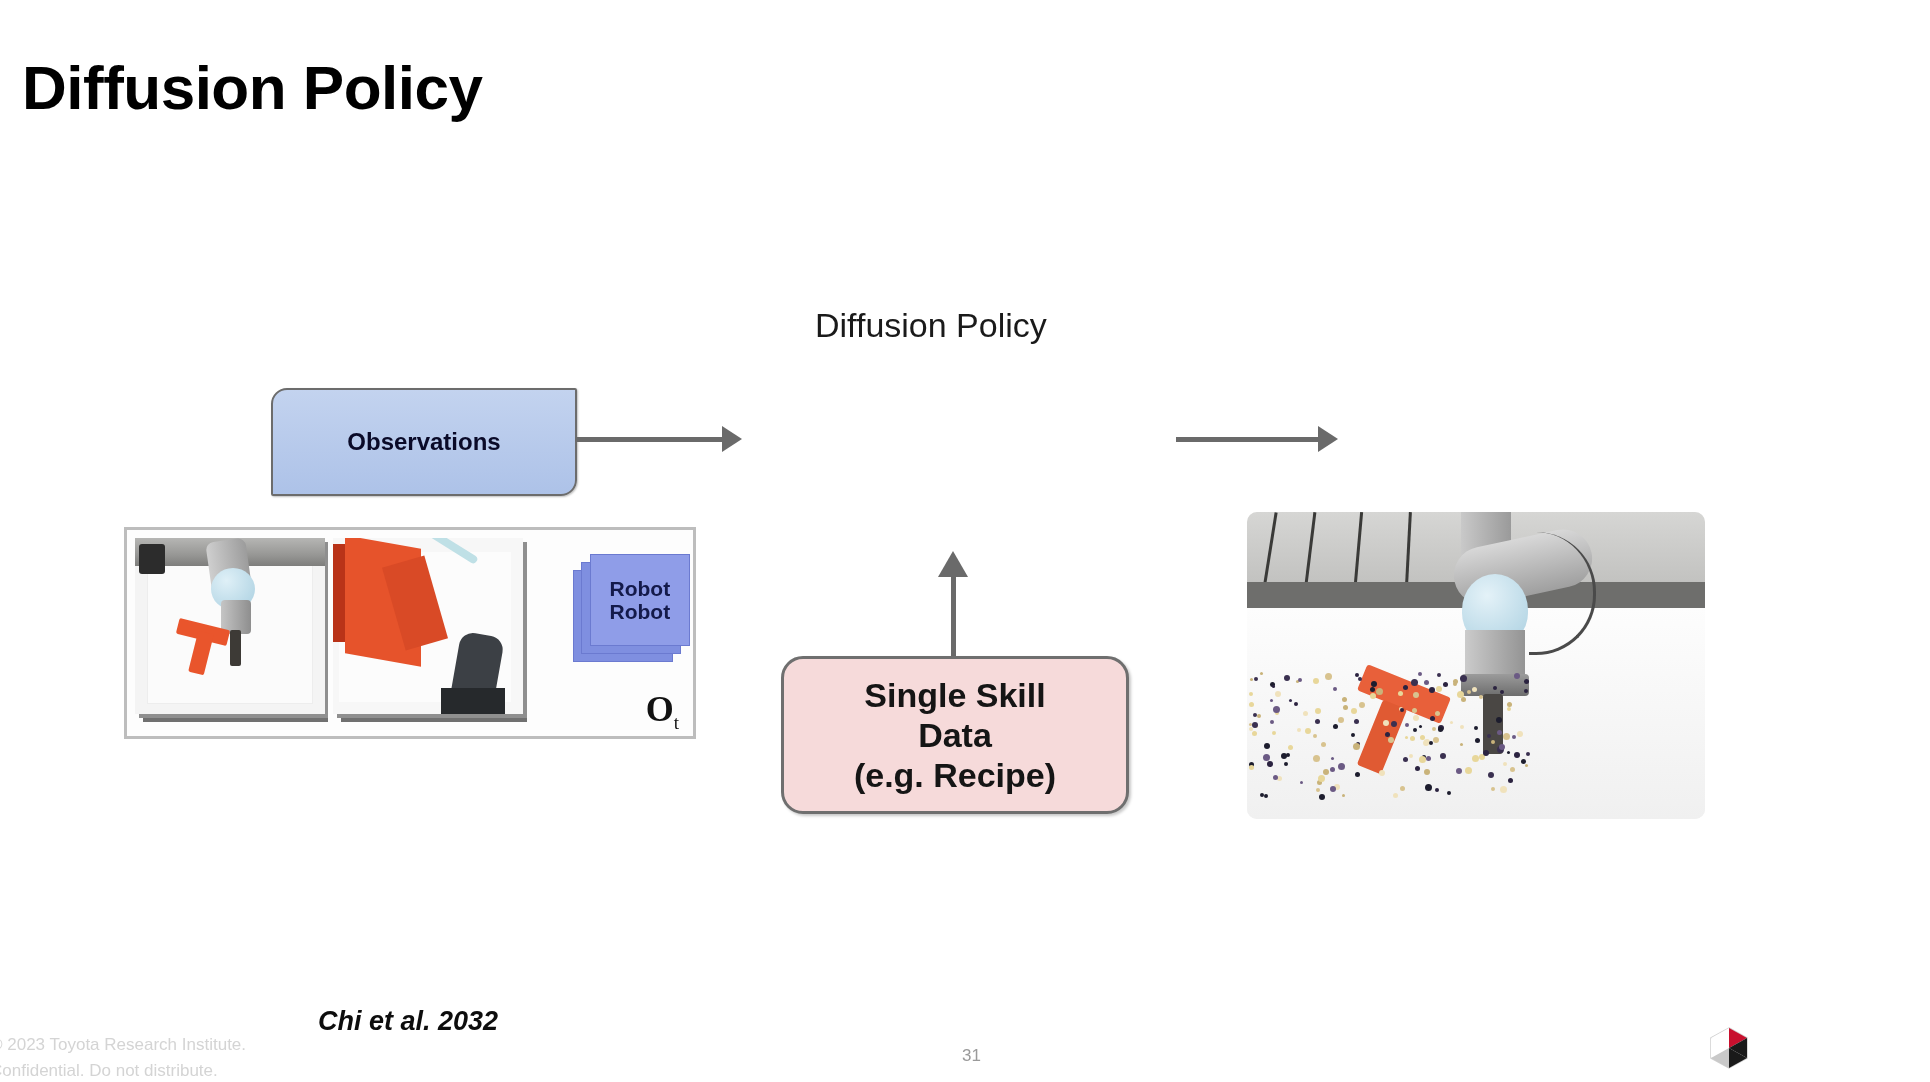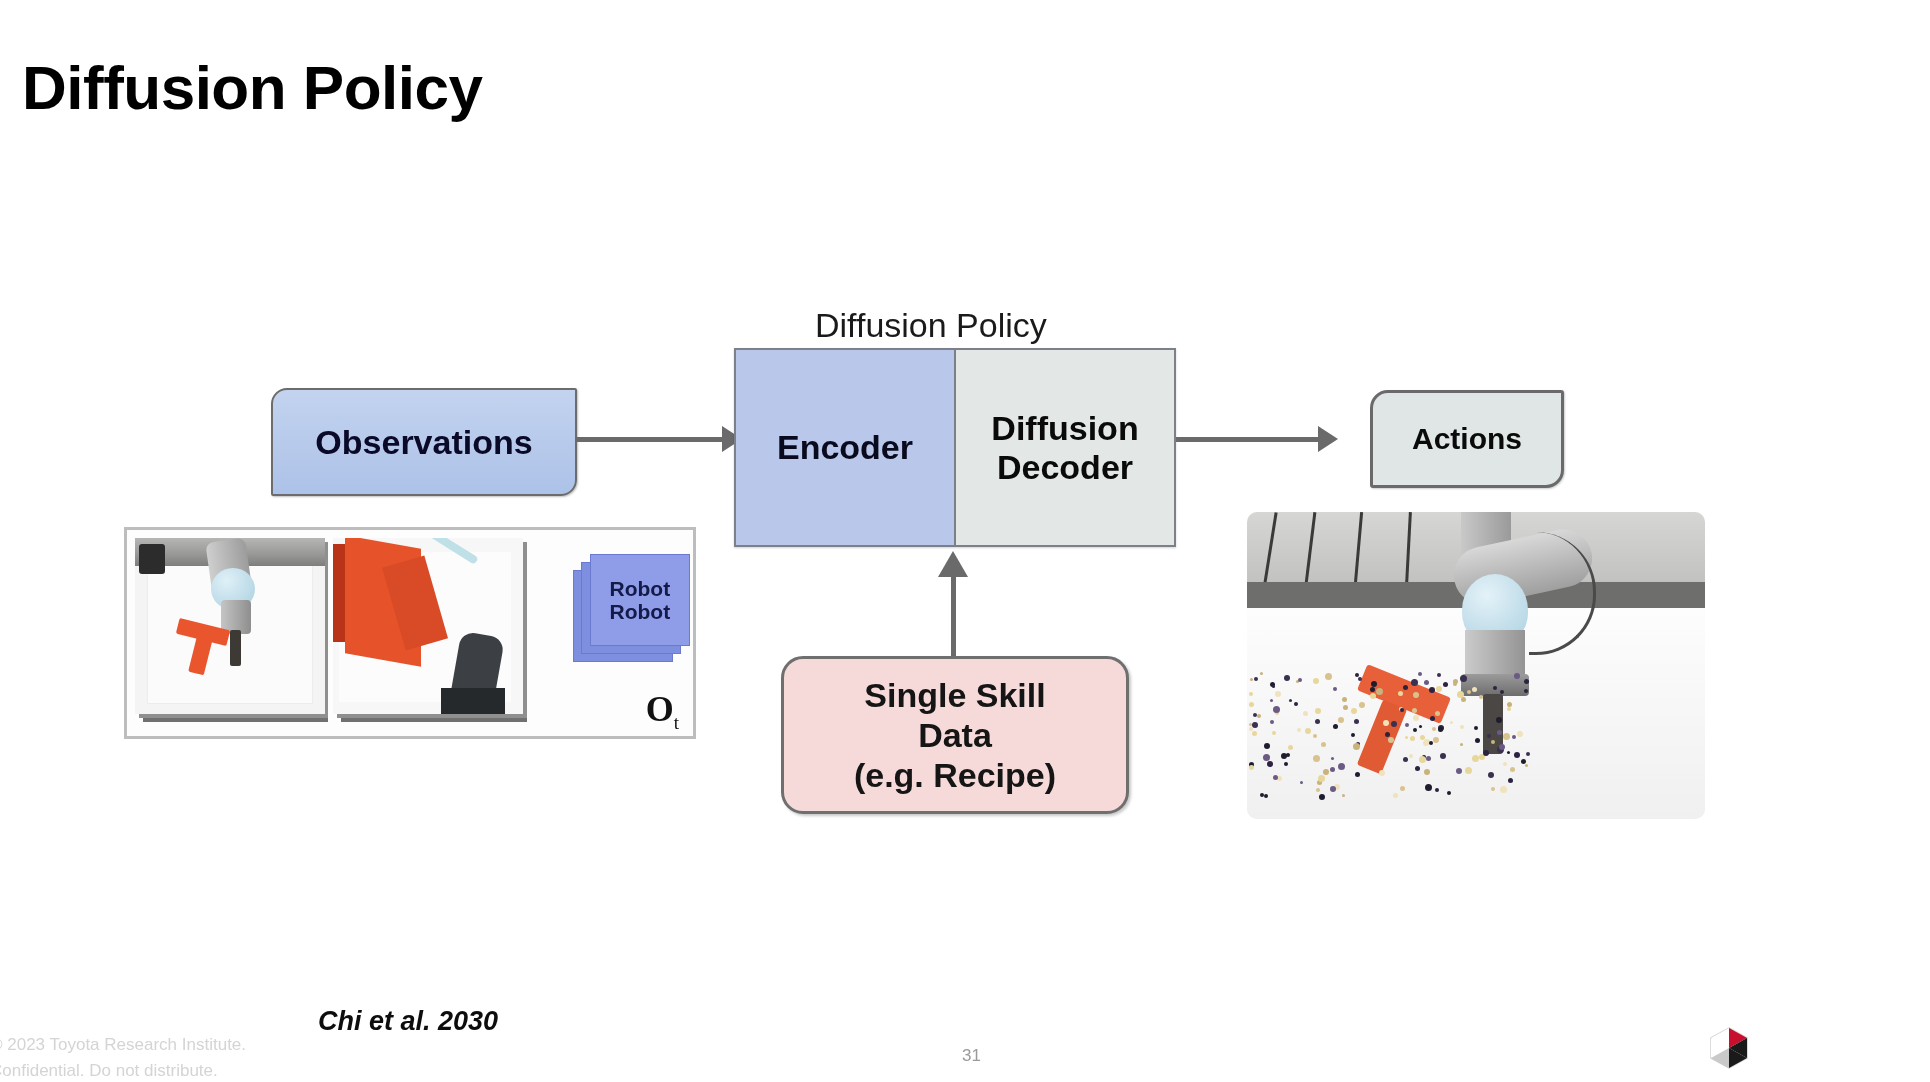--- a/index.html
+++ b/index.html
@@ -63,21 +63,21 @@
     height: 104px;
     background: linear-gradient(180deg, #c3d3ef 0%, #adc2e8 100%);
     border: 2px solid #6c6c6c;
     border-radius: 16px 2px 16px 2px;
     box-shadow: 1px 1px 2px rgba(0,0,0,0.25);
     display: flex;
     align-items: center;
     justify-content: center;
   }
   #observations-box .box-label {
-    font-size: 34px;
+    font-size: 24px;
     font-weight: bold;
     color: #0a0a28;
   }
 
   
   .h-arrow-line {
     position: absolute;
     height: 5px;
     background: #6a6a6a;
   }
@@ -486,35 +486,24 @@
 
   <div id="dp-label">Diffusion Policy</div>
 
   <div id="observations-box">
     <span class="box-label">Observations</span>
   </div>
 
   <div class="h-arrow-line" id="arrow1-line"></div>
   <div class="h-arrow-head" id="arrow1-head"></div>
 
-  <div id="policy-group">
-    <div id="encoder-box">
-      <span class="box-label">Encoder</span>
-    </div>
-    <div id="decoder-box">
-      <span class="box-label"><span>Diffusion</span><br><span>Decoder</span></span>
-    </div>
-  </div>
 
   <div class="h-arrow-line" id="arrow2-line"></div>
   <div class="h-arrow-head" id="arrow2-head"></div>
 
-  <div id="actions-box">
-    <span class="box-label">Actions</span>
-  </div>
 
   <div id="v-arrow-line"></div>
   <div id="v-arrow-head"></div>
 
   <div id="skill-box">
     <span class="box-label"><span>Single Skill</span><br><span>Data</span><br><span>(e.g. Recipe)</span></span>
   </div>
 
   <div id="obs-panel">
 
@@ -746,21 +735,21 @@
         <div class="sprinkle" style="left: 65.7345px; top: 165.843px; width: 6px; height: 6px; background: rgb(232, 215, 154);"></div>
         <div class="sprinkle" style="left: 95.0074px; top: 185.014px; width: 5px; height: 5px; background: rgb(201, 179, 122);"></div>
         <div class="sprinkle" style="left: 183.354px; top: 203.849px; width: 5px; height: 5px; background: rgb(43, 35, 64);"></div>
         <div class="sprinkle" style="left: 2px; top: 215.434px; width: 4px; height: 4px; background: rgb(240, 226, 188);"></div>
         <div class="sprinkle" style="left: 143.66px; top: 209.143px; width: 6px; height: 6px; background: rgb(58, 48, 80);"></div>
         <div class="sprinkle" style="left: 107.784px; top: 260.245px; width: 5px; height: 5px; background: rgb(29, 29, 46);"></div>
       </div>
   </div>
 
   <div id="citation">
-    <div>Chi et al. 2030</div>
+    <div>Chi et al. 2032</div>
   </div>
 
   <div id="page-number">31</div>
 
   <div id="copyright">
     <div>© 2023 Toyota Research Institute.</div>
     <div>Confidential. Do not distribute.</div>
   </div>
 
   <div id="tri-logo">

